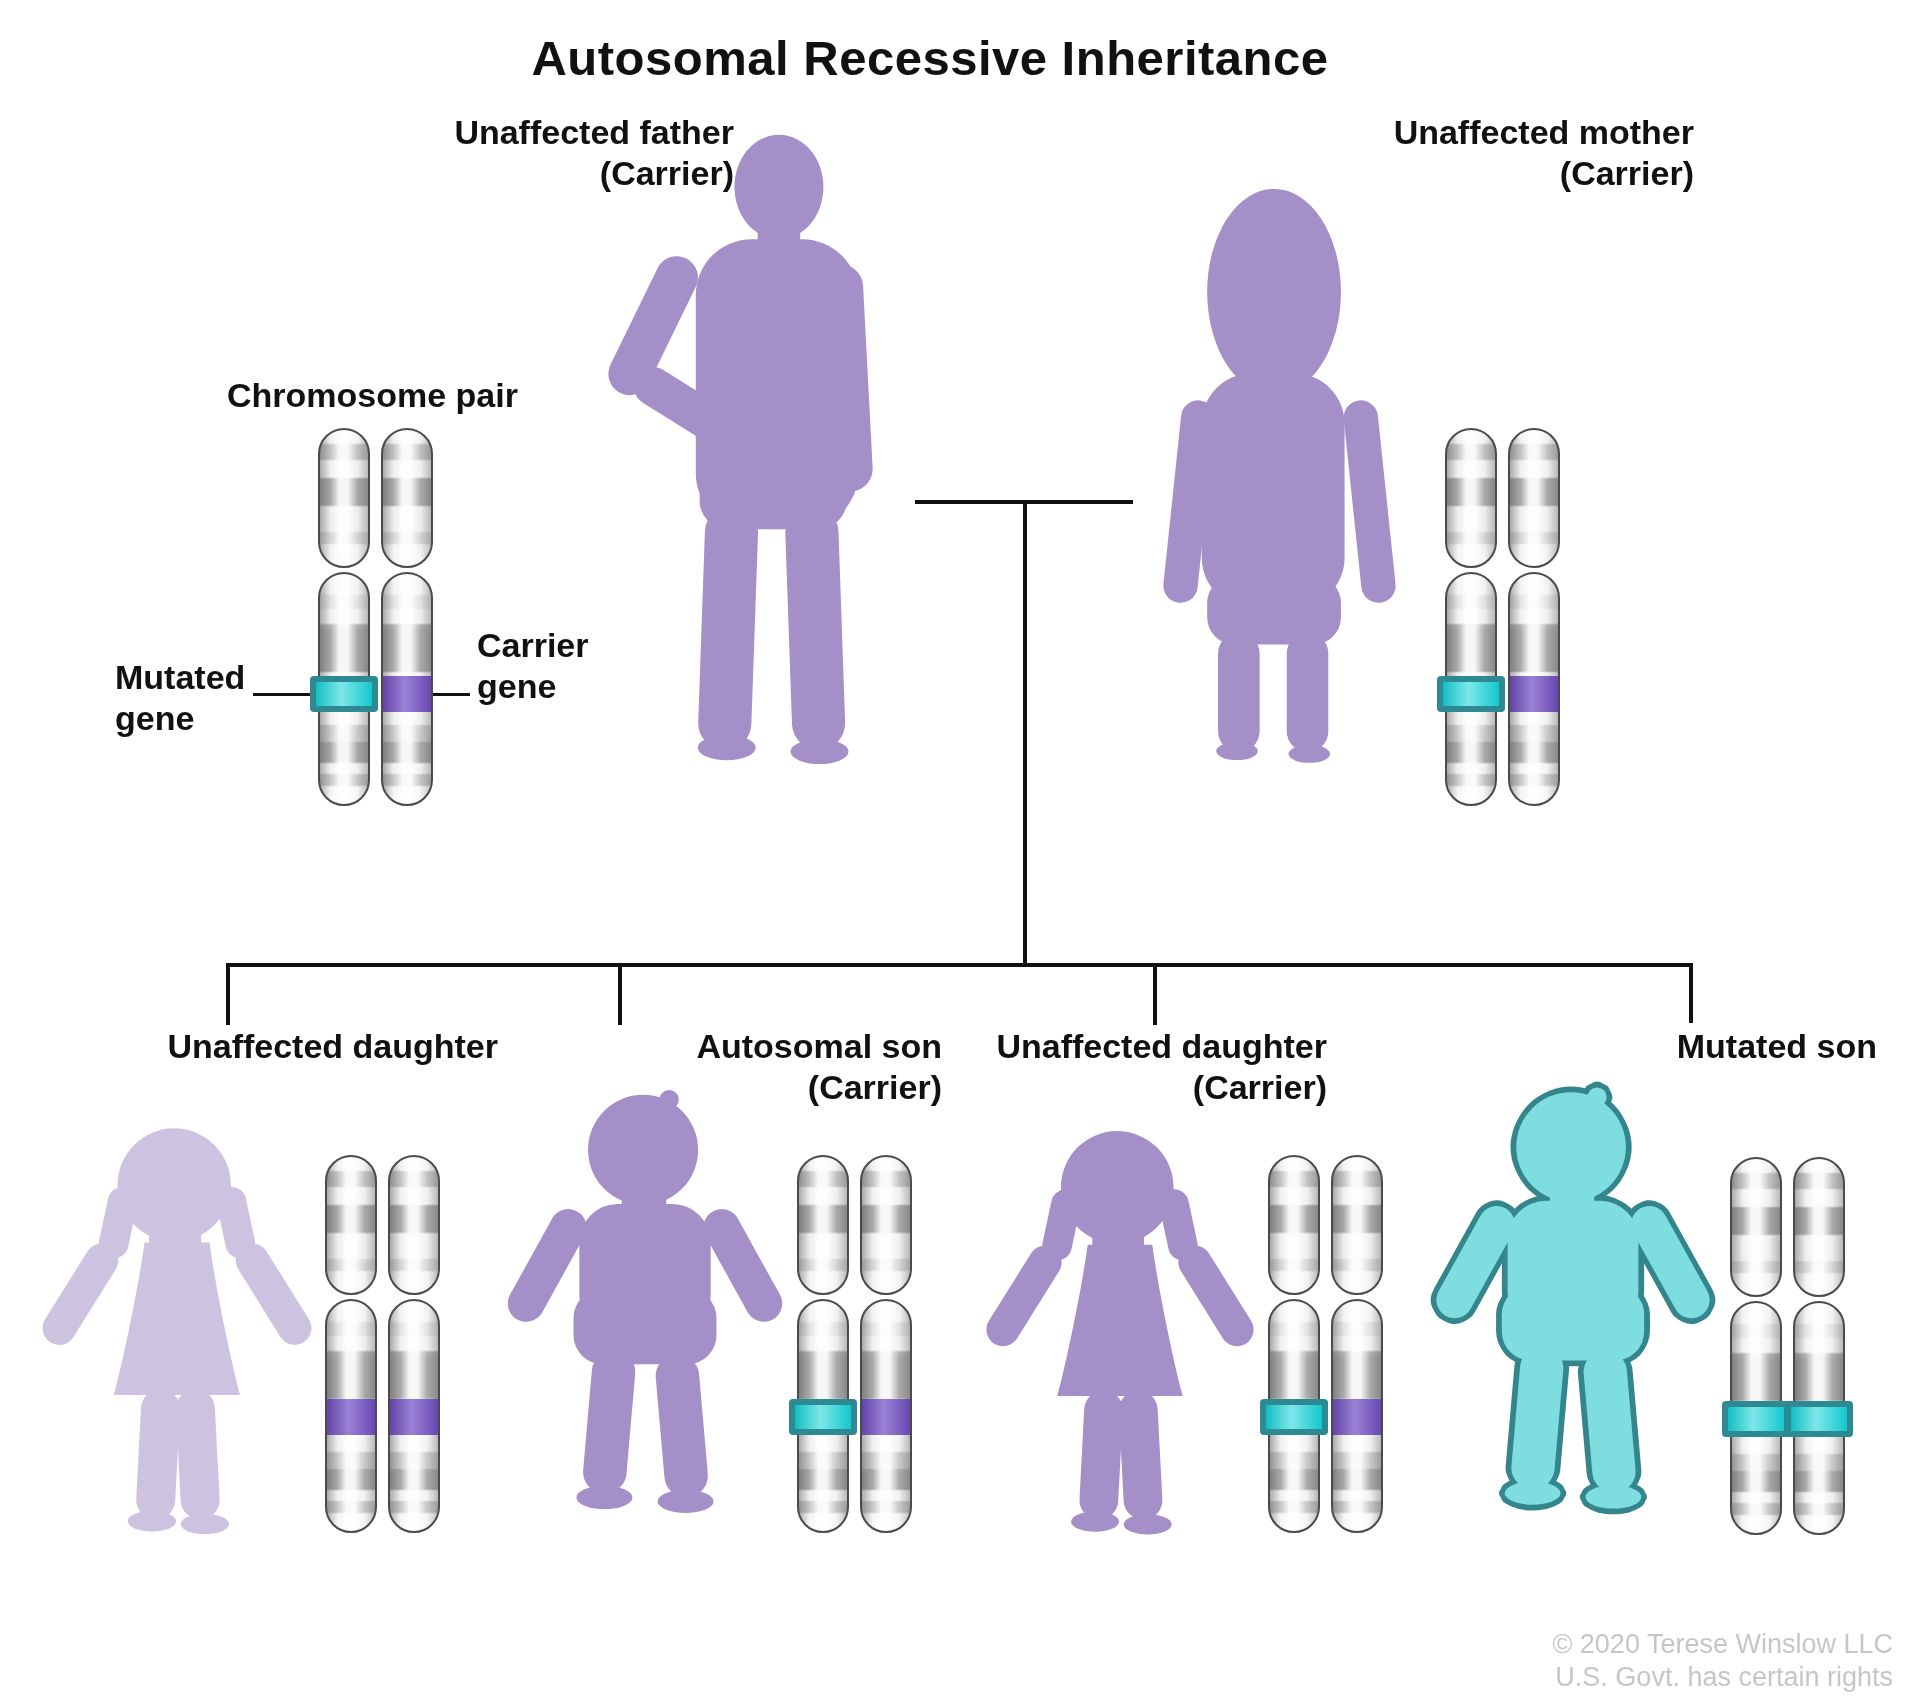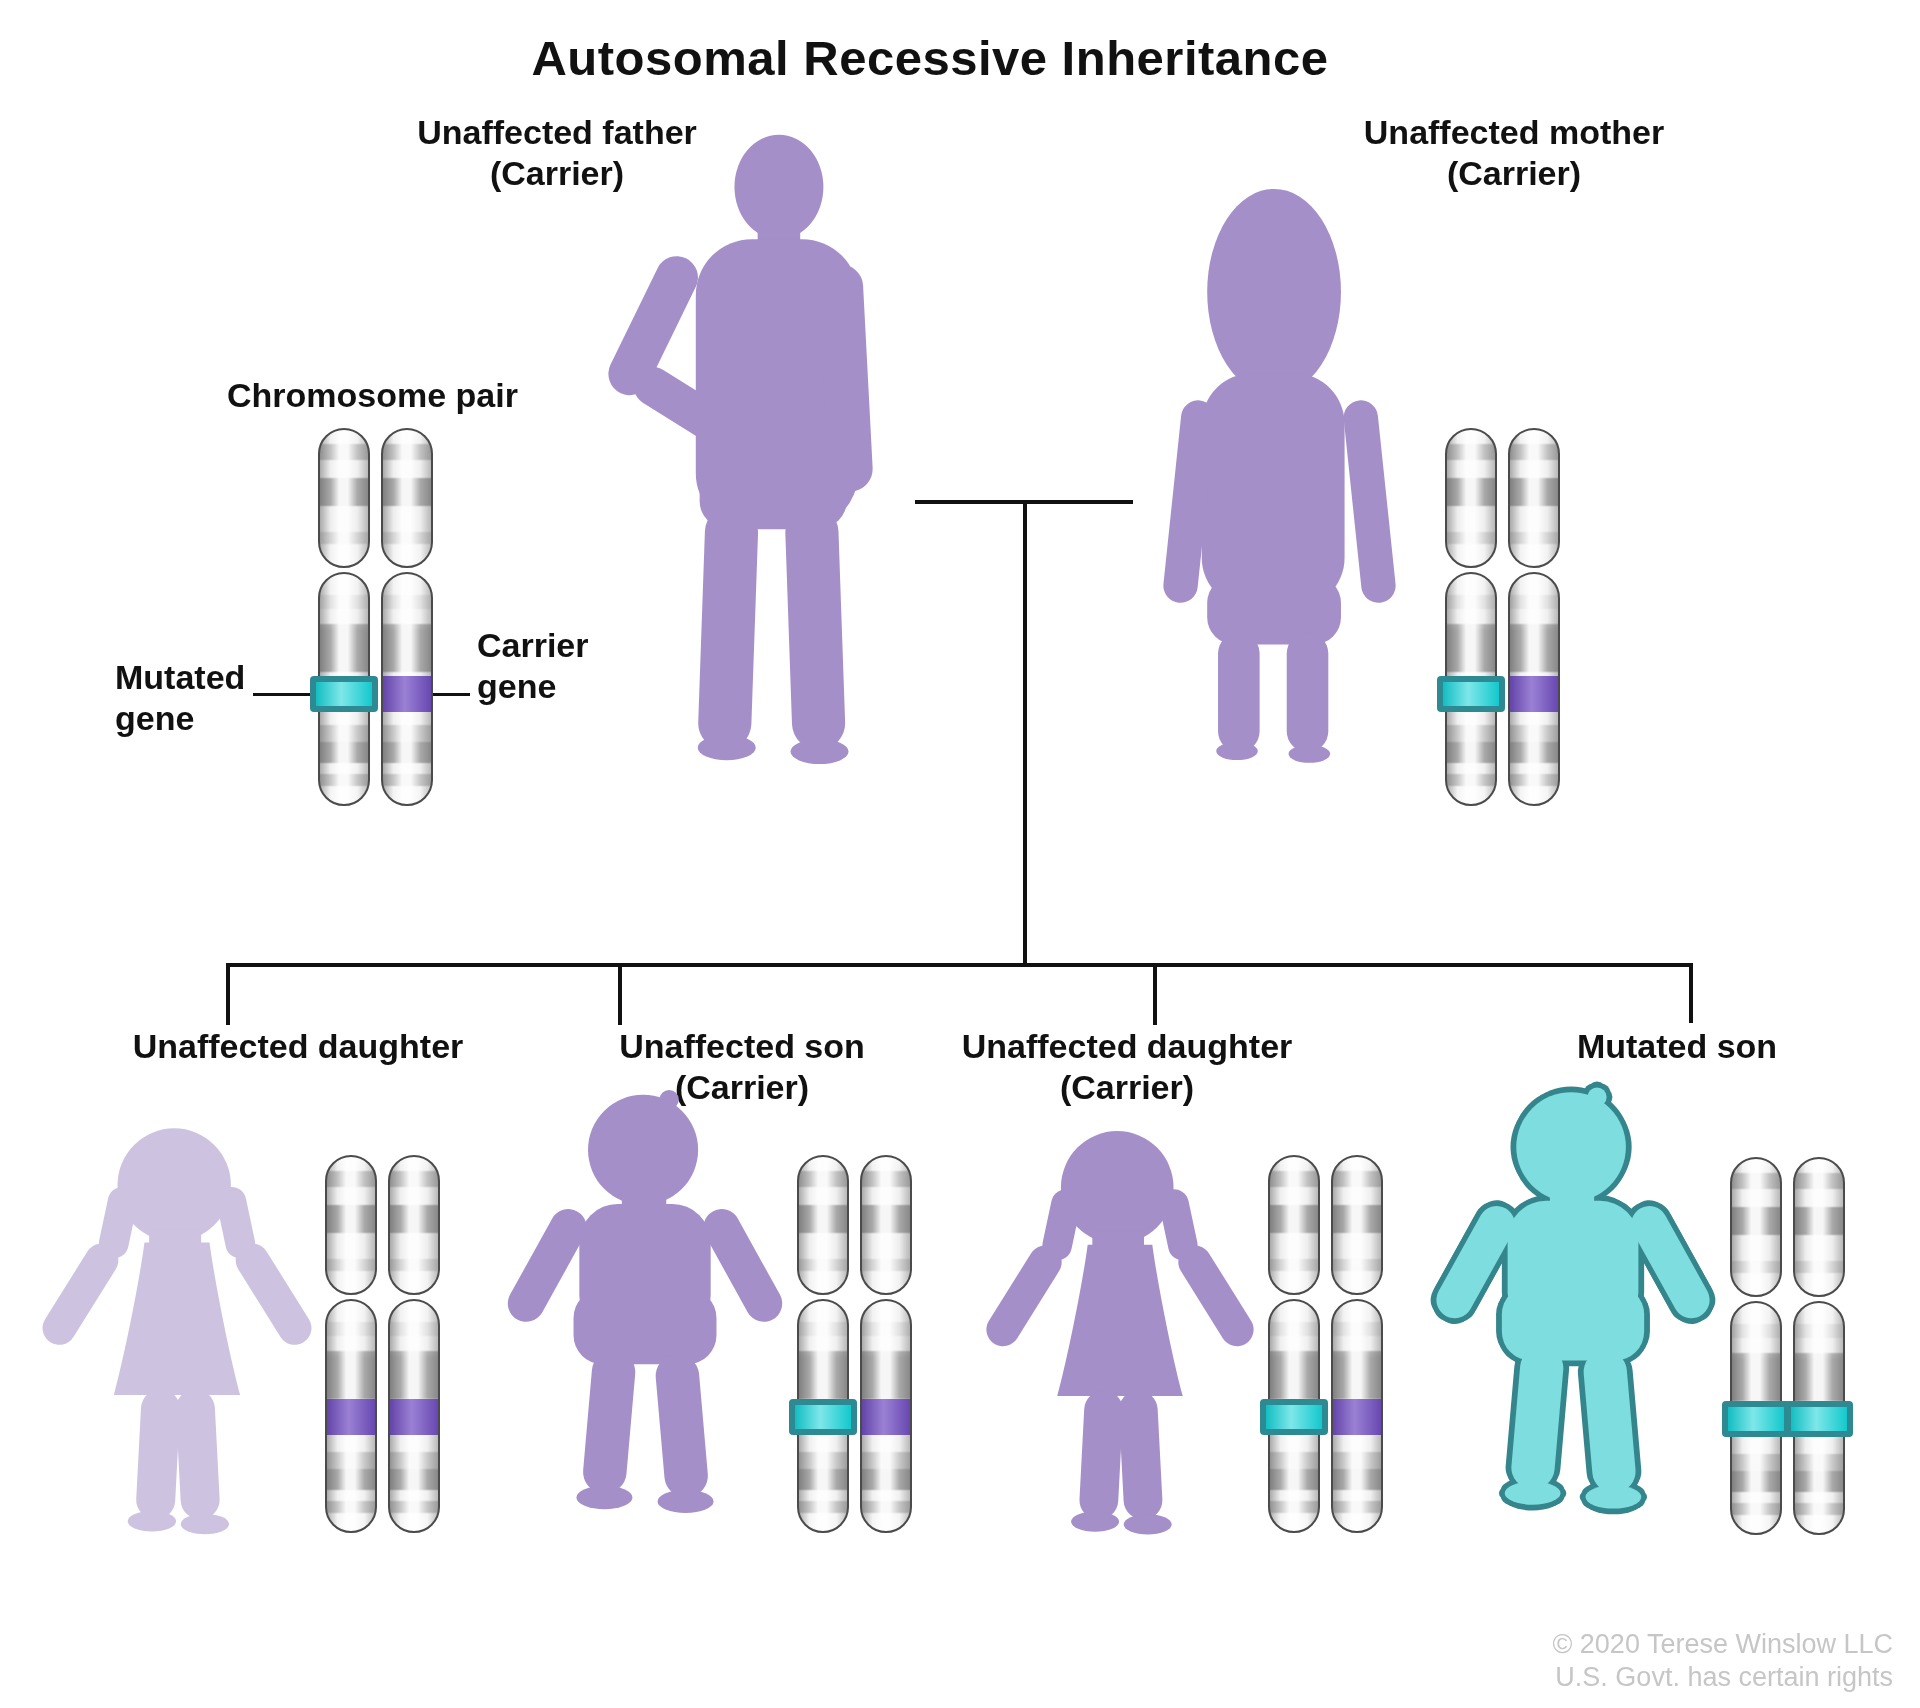--- a/index.html
+++ b/index.html
@@ -8,21 +8,21 @@
     font-family:Liberation Sans, sans-serif;color:#111;
   }
   .abs{position:absolute;}
   svg{overflow:visible;display:block;}
 
   
   .title{
     left:330px;top:30px;width:1200px;text-align:center;
     font-size:49px;font-weight:bold;letter-spacing:0.5px;
   }
-  .person-label{Text-align:center;text-align:center;font-size:34px;font-weight:bold;line-height:41px;}
+  .person-label{Text-align:center;text-align:right;font-size:34px;font-weight:bold;line-height:41px;}
   .legend-label{font-size:34px;font-weight:bold;line-height:41px;}
   .copyright{
     right:27px;top:1628px;text-align:right;font-size:27px;line-height:33px;
     color:var(--copyright_gray,#c6c6c6);font-weight:normal;
   }
 
   
   .tline{background:var(--line_color,#111);}
 
   
@@ -190,21 +190,21 @@
       <div class="arm arm-bottom"></div>
       <div class="gene gene--normal" style="top:248px;"></div>
     </div>
   </div>
 
   <div class="abs person-label" style="left:98px;top:1026px;width:400px;">
     <div>Unaffected daughter</div>
     <div></div>
   </div>
   <div class="abs person-label" style="left:542px;top:1026px;width:400px;">
-    <div>Unaffected son</div>
+    <div>Autosomal son</div>
     <div>(Carrier)</div>
   </div>
   <div class="abs person-label" style="left:927px;top:1026px;width:400px;">
     <div>Unaffected daughter</div>
     <div>(Carrier)</div>
   </div>
   <div class="abs person-label" style="left:1477px;top:1026px;width:400px;">
     <div>Mutated son</div>
     <div></div>
   </div>

